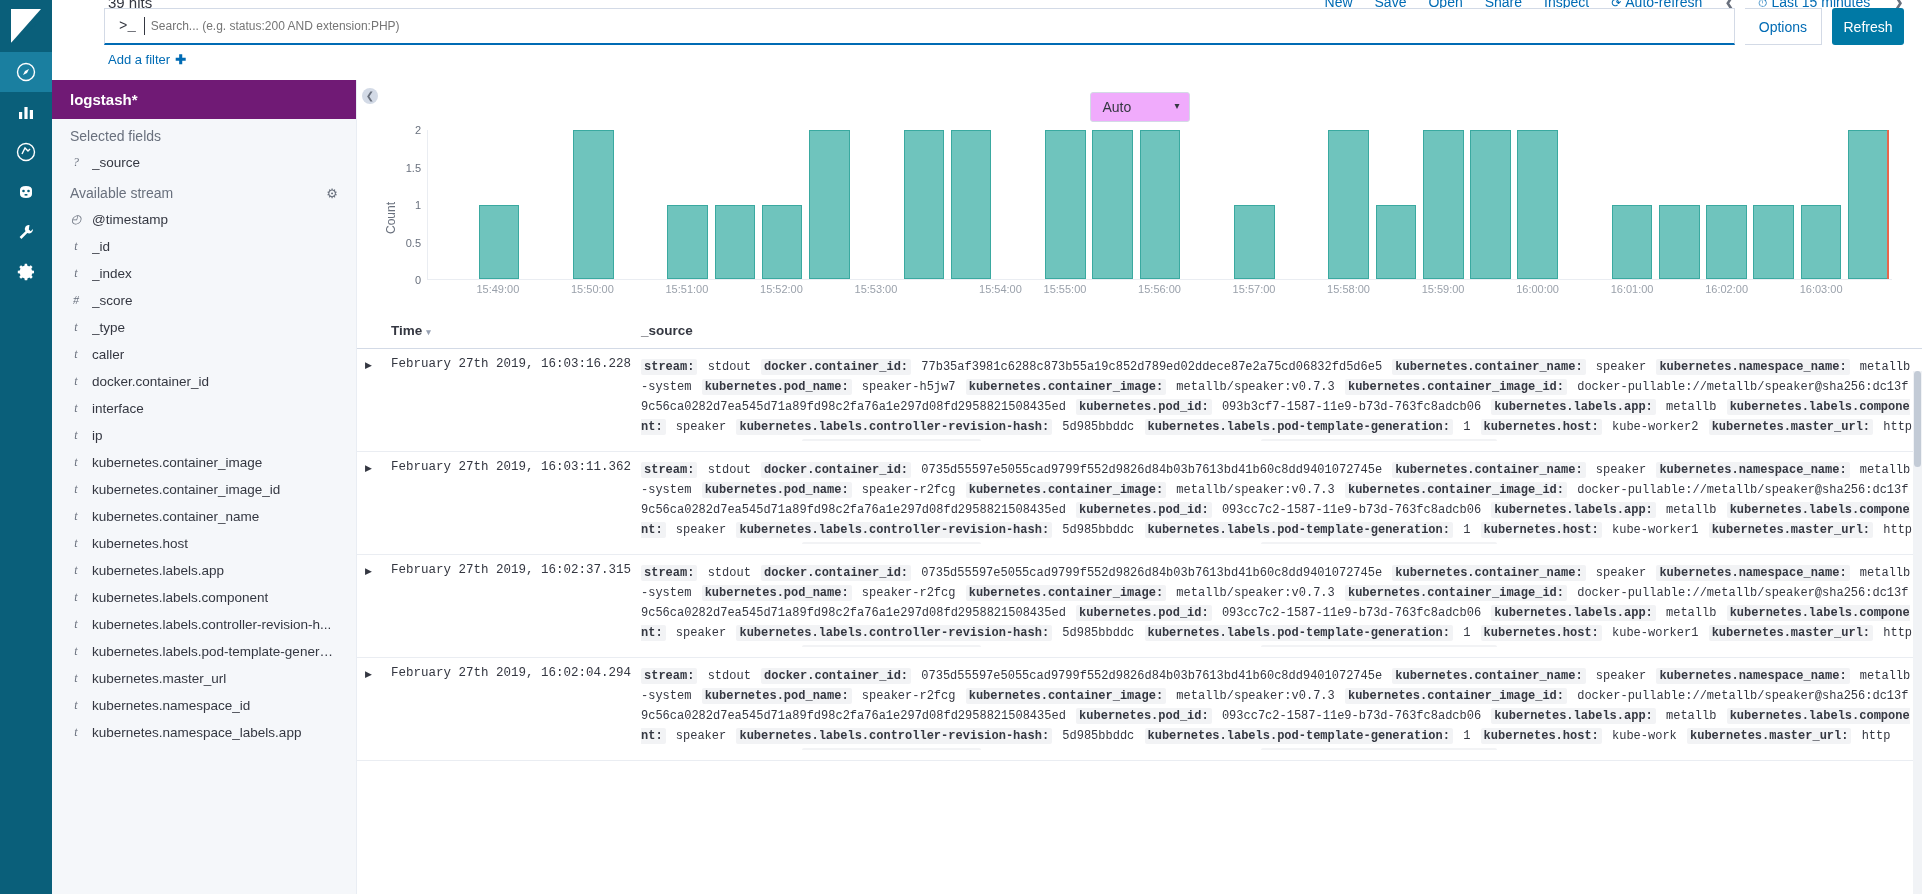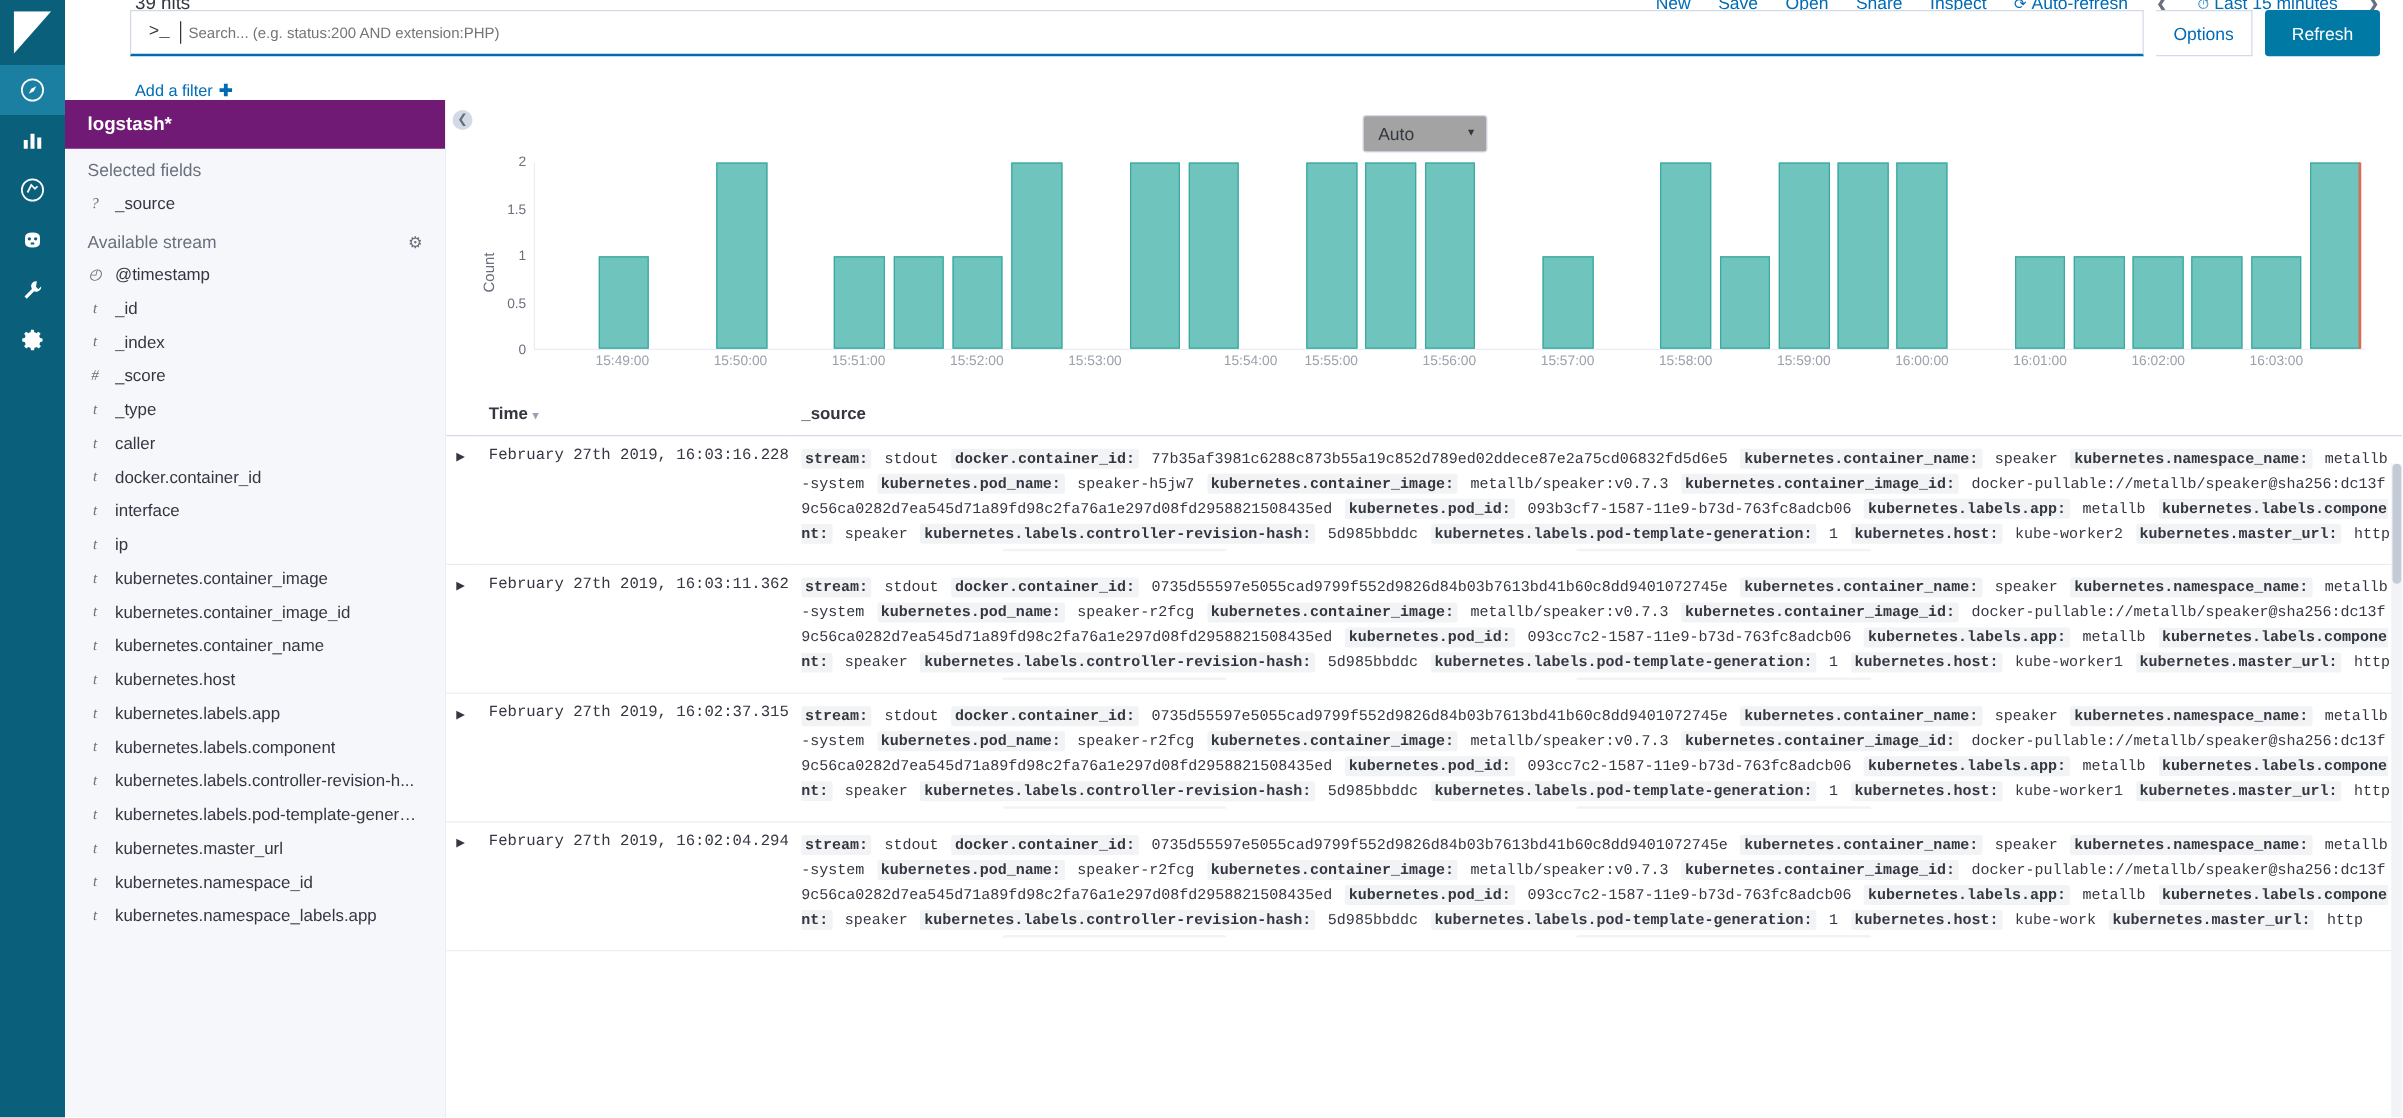--- a/index.html
+++ b/index.html
@@ -62,27 +62,27 @@
     flex:1 1 auto; border:0; outline:0; font-size:12px;
     font-family:Liberation Sans, sans-serif; color:#0f766e; background:transparent;
     min-width:0;
   }
   .options-btn {
     display:flex; align-items:center; padding:0 14px;
     font-size:14px; color:#006bb4; cursor:pointer;
     border:1px solid #d3dae6; border-left:0; background:#fff;text-align:right;
   }
   .refresh-btn {
-    width:92px; background:#0079a5; color:#fff; border:0;
+    width:72px; background:#0079a5; color:#fff; border:0;
     font-size:14px; font-family:"Liberation Sans", sans-serif;
     cursor:pointer; border-radius:3px;
   }
 
   .filterbar {
-    height:28px; flex:0 0 28px; padding-left:56px; display:flex; align-items:flex-end;
+    height:28px; flex:0 0 28px; padding-left:56px; display:flex; align-items:flex-start;
     font-size:13px; color:#006bb4; background:#fff;
   }
   .filterbar .plus { margin-left:5px; font-weight:bold; }
 
   
   .body { flex:1 1 auto; display:flex; min-height:0; }
 
   .sidebar {
     width:305px; flex:0 0 305px; background:#f5f7fa;
     border-right:1px solid #e9edf3; overflow:hidden;
@@ -111,21 +111,21 @@
   .collapse-handle {
     position:absolute; left:5px; top:8px; width:16px; height:16px; border-radius:50%;
     background:#d3dae6; color:#69707d; font-size:10px; line-height:16px; text-align:center;
     cursor:pointer;
   }
   .chart-head {
     display:flex; align-items:center; justify-content:center; gap:10px;
     padding:12px 0 6px 0; font-size:14px; color:#343741;
   }
   .interval-select {
-    border:1px solid #d3dae6; background:#a3a3a3; border-radius:3px;
+    border:1px solid #d3dae6; background:#f0abfc; border-radius:3px;
     padding:6px 26px 6px 12px; font-size:14px; color:#343741;
     position:relative; cursor:pointer; min-width:100px;
   }
   .interval-select .chev { position:absolute; right:9px; top:7px; font-size:10px; }
 
   .chartwrap { position:relative; height:175px; margin:2px 30px 0 40px; }
   .ylabel {
     position:absolute; left:-22px; top:50%; transform:translateY(-50%) rotate(-90deg);
     font-size:12px; color:#69707d;
   }

